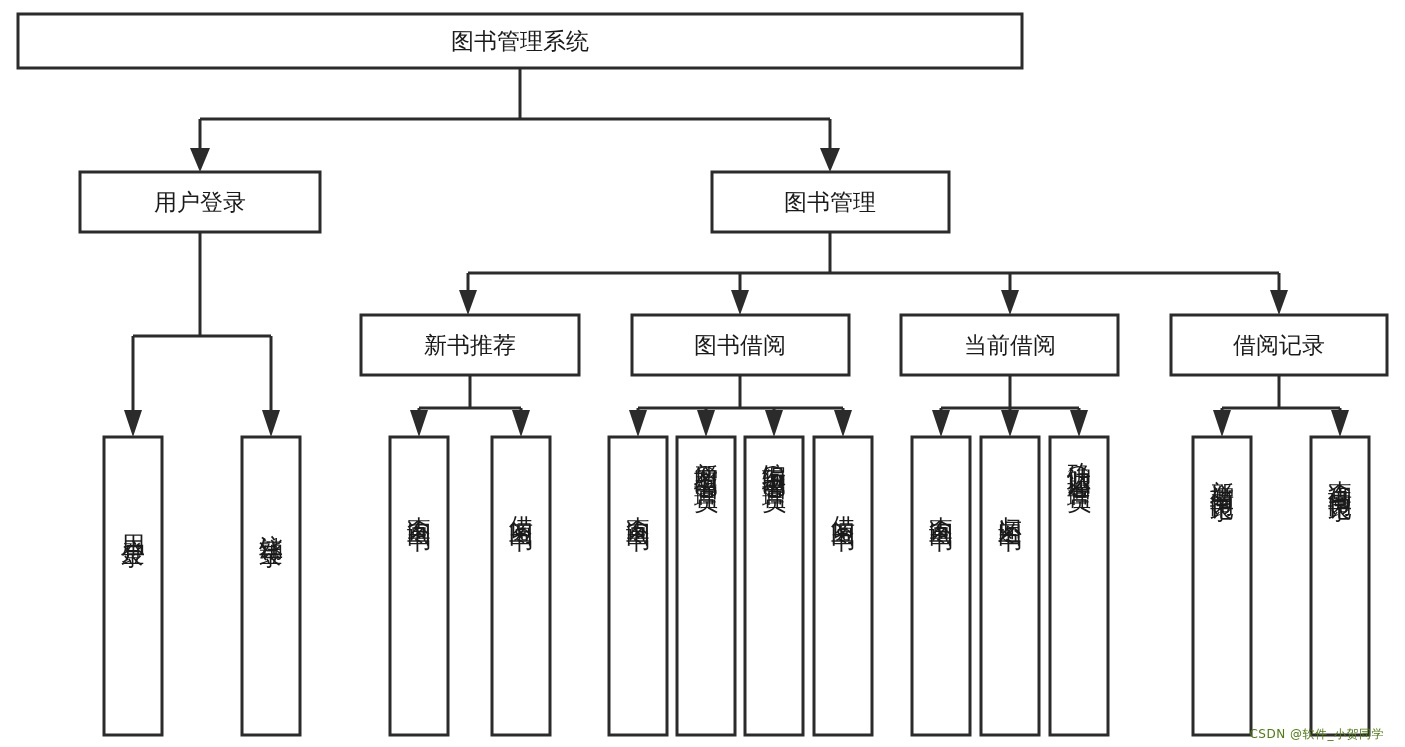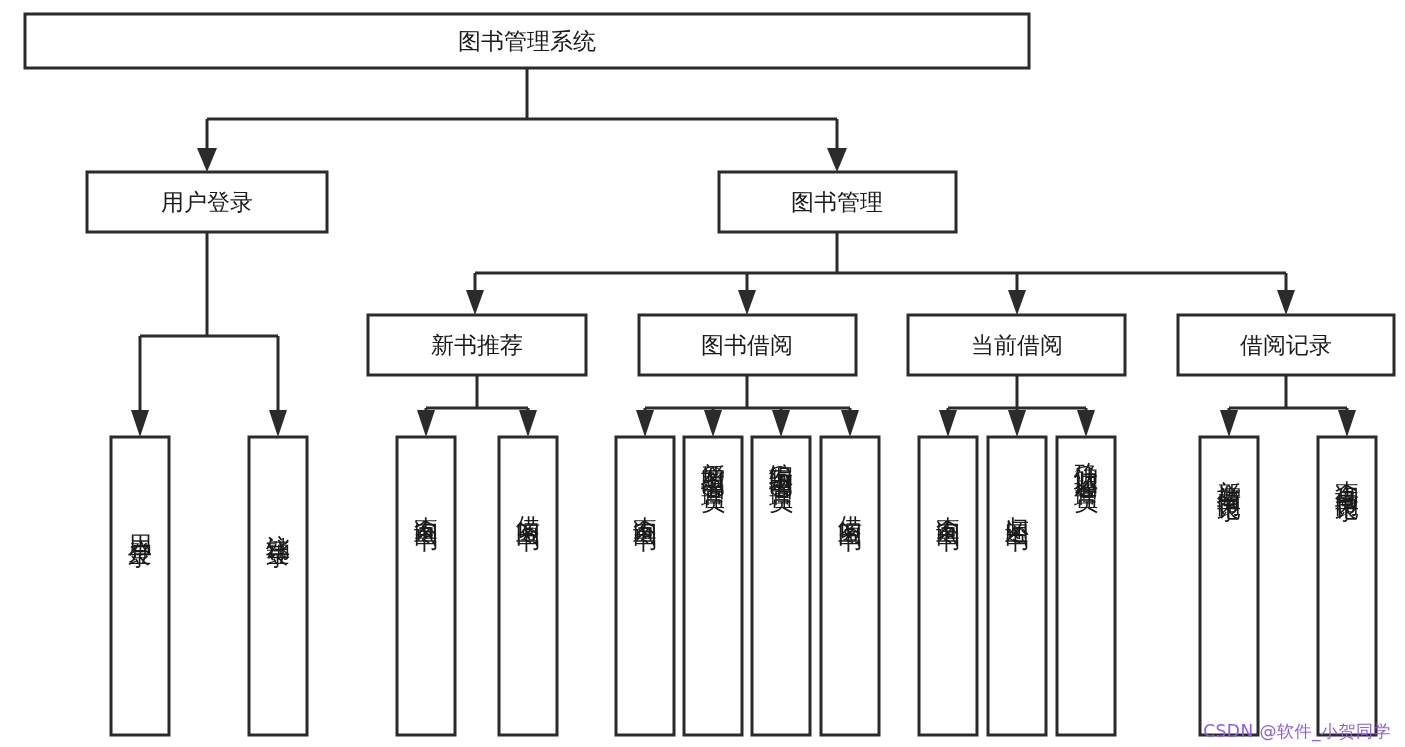--- a/index.html
+++ b/index.html
@@ -10,21 +10,21 @@
   body {
     width: 1405px;
     height: 747px;
     position: relative;
     font-family: "DejaVu Sans", "Liberation Sans", sans-serif;
     overflow: hidden;
   }
   #diagram-root {
     position: absolute;
     top: 0;
-    left: 7px;
+    left: 0;
     width: 1394px;
     height: 747px;
   }
   svg.flow {
     display: block;
     width: 1405px;
     height: 747px;
   }
   .node-box {
     fill: #ffffff;
@@ -63,22 +63,22 @@
     color: #1a1a1a;
     letter-spacing: 4px;
     line-height: 1;
     white-space: nowrap;
   }
   .watermark {
     position: absolute;
     right: 10px;
     bottom: 4px;
     font-family: "DejaVu Sans", "Liberation Sans", sans-serif;
-    font-size: 17px;
-    color: #8b5cf6;
+    font-size: 12px;
+    color: #4d7c0f;
     letter-spacing: 0.5px;
     white-space: nowrap;
   }
 </style>
 </head>
 <body>
 
 <div id="diagram-root">
 
   <svg class="flow" viewBox="0 0 1405 747" xmlns="http://www.w3.org/2000/svg">

